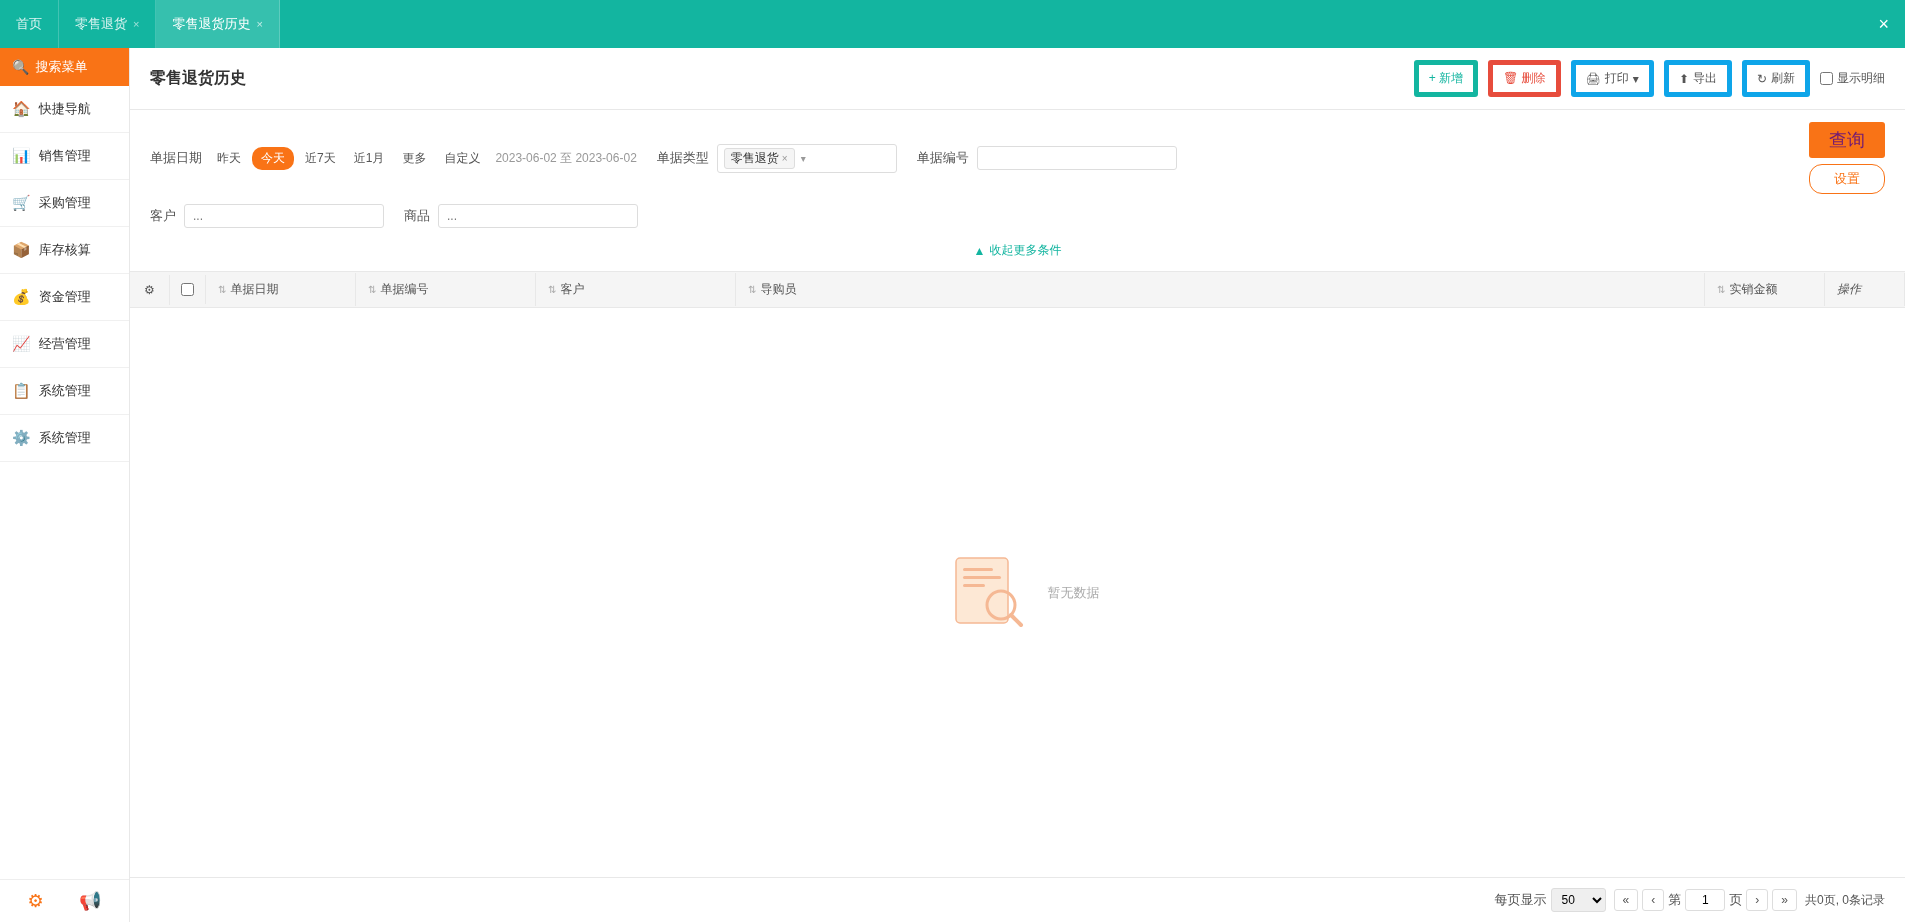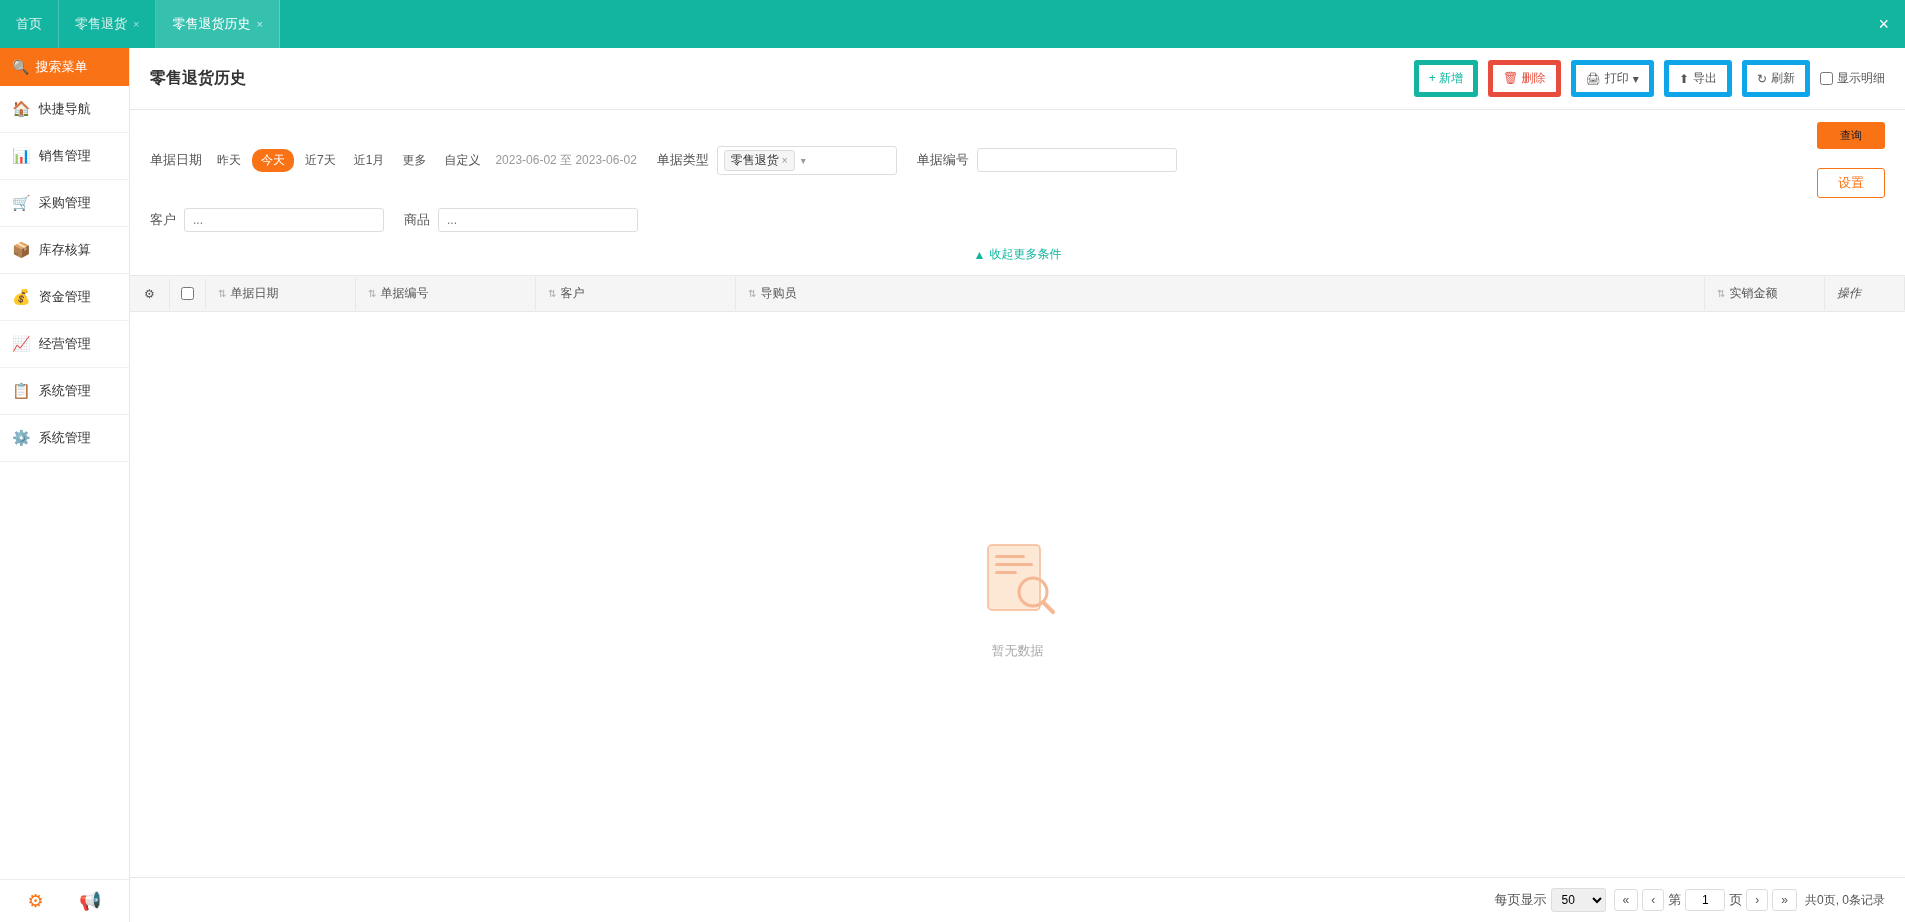--- a/index.html
+++ b/index.html
@@ -46,36 +46,36 @@
     .date-btn { padding: 2px 6px; border-radius: 3px; cursor: pointer; font-size: 12px; color: #555; border: 1px solid transparent; text-align: center; }
     .date-btn.active { background: #f97316; color: #fff; border-radius: 10px; padding: 2px 8px; }
     .date-range { font-size: 12px; color: #999; }
     .filter-input { border: 1px solid #ddd; border-radius: 3px; padding: 4px 8px; font-size: 12px; color: #999; min-width: 120px; cursor: pointer; }
     .tag-input { display: flex; align-items: center; border: 1px solid #ddd; border-radius: 3px; padding: 3px 6px; min-width: 180px; background: #fff; }
     .tag { display: flex; align-items: center; gap: 3px; background: #f5f5f5; border: 1px solid #ddd; border-radius: 3px; padding: 1px 6px; font-size: 12px; color: #333; }
     .tag .tag-close { cursor: pointer; color: #999; font-size: 10px; }
     .tag-input .chevron { color: #999; font-size: 10px; margin-left: 6px; }
     .collapse-btn { display: flex; align-items: center; gap: 4px; color: #13b5a0; font-size: 12px; cursor: pointer; margin: 4px auto 0; width: fit-content; }
     .action-btns { display: flex; flex-direction: column; gap: 6px; margin-left: auto; }
-    .btn-query { background: #f97316; color: #0f172a; border: none; border-radius: 3px; padding: 6px 20px; cursor: pointer; font-size: 11px; }
-    .btn-settings { background: #fff; color: #f97316; border: 1px solid #f97316; border-radius: 3px; padding: 5px 20px; cursor: pointer; font-size: 13px; margin-top: 13px; }
+    .btn-query { background: #f97316; color: #701a75; border: none; border-radius: 3px; padding: 6px 20px; cursor: pointer; font-size: 18px; }
+    .btn-settings { background: #fff; color: #f97316; border: 1px solid #f97316; border-radius: 13px; padding: 5px 20px; cursor: pointer; font-size: 13px; }
 
     
     .table-area { flex: 1; background: #fff; margin: 0; overflow: auto; display: flex; flex-direction: column; }
     .table-header { display: flex; align-items: center; background: #f5f5f5; border-bottom: 1px solid #e8e8e8; min-height: 36px; padding: 0; }
     .th { display: flex; align-items: center; gap: 4px; padding: 8px 12px; color: #555; font-size: 12px; border-right: 1px solid #e8e8e8; flex-shrink: 0; white-space: nowrap; }
     .th-gear { width: 40px; justify-content: center; }
     .th-check { width: 36px; justify-content: center; }
     .th-date { width: 150px; }
     .th-voucher { width: 180px; }
     .th-customer { width: 200px; }
     .th-guide { width: 200px; flex: 1; }
     .th-amount { width: 120px; margin-left: auto; }
     .th-op { width: 80px; font-style: italic; }
-    .empty-area { flex: 1; display: flex; flex-direction: column; align-items: center; justify-content: center; gap: 12px; }
+    .empty-area { flex: 1; display: flex; align-items: center; justify-content: center; gap: 12px; }
     .empty-text { color: #aaa; font-size: 13px; }
 
     
     .pagination { display: flex; align-items: center; justify-content: flex-end; padding: 10px 20px; border-top: 1px solid #e8e8e8; background: #fff; gap: 8px; font-size: 13px; color: #555; flex-shrink: 0; }
     .page-size-select { display: flex; align-items: center; gap: 4px; }
     .select-box { border: 1px solid #ddd; border-radius: 3px; padding: 3px 6px; font-size: 12px; cursor: pointer; }
     .page-nav { display: flex; align-items: center; gap: 4px; }
     .page-nav-btn { border: 1px solid #ddd; border-radius: 3px; padding: 3px 8px; cursor: pointer; background: #fff; font-size: 12px; color: #555; }
     .page-nav-btn:disabled { color: #ccc; cursor: default; }
     .page-input { width: 40px; border: 1px solid #ddd; border-radius: 3px; padding: 3px 6px; text-align: center; font-size: 12px; }

